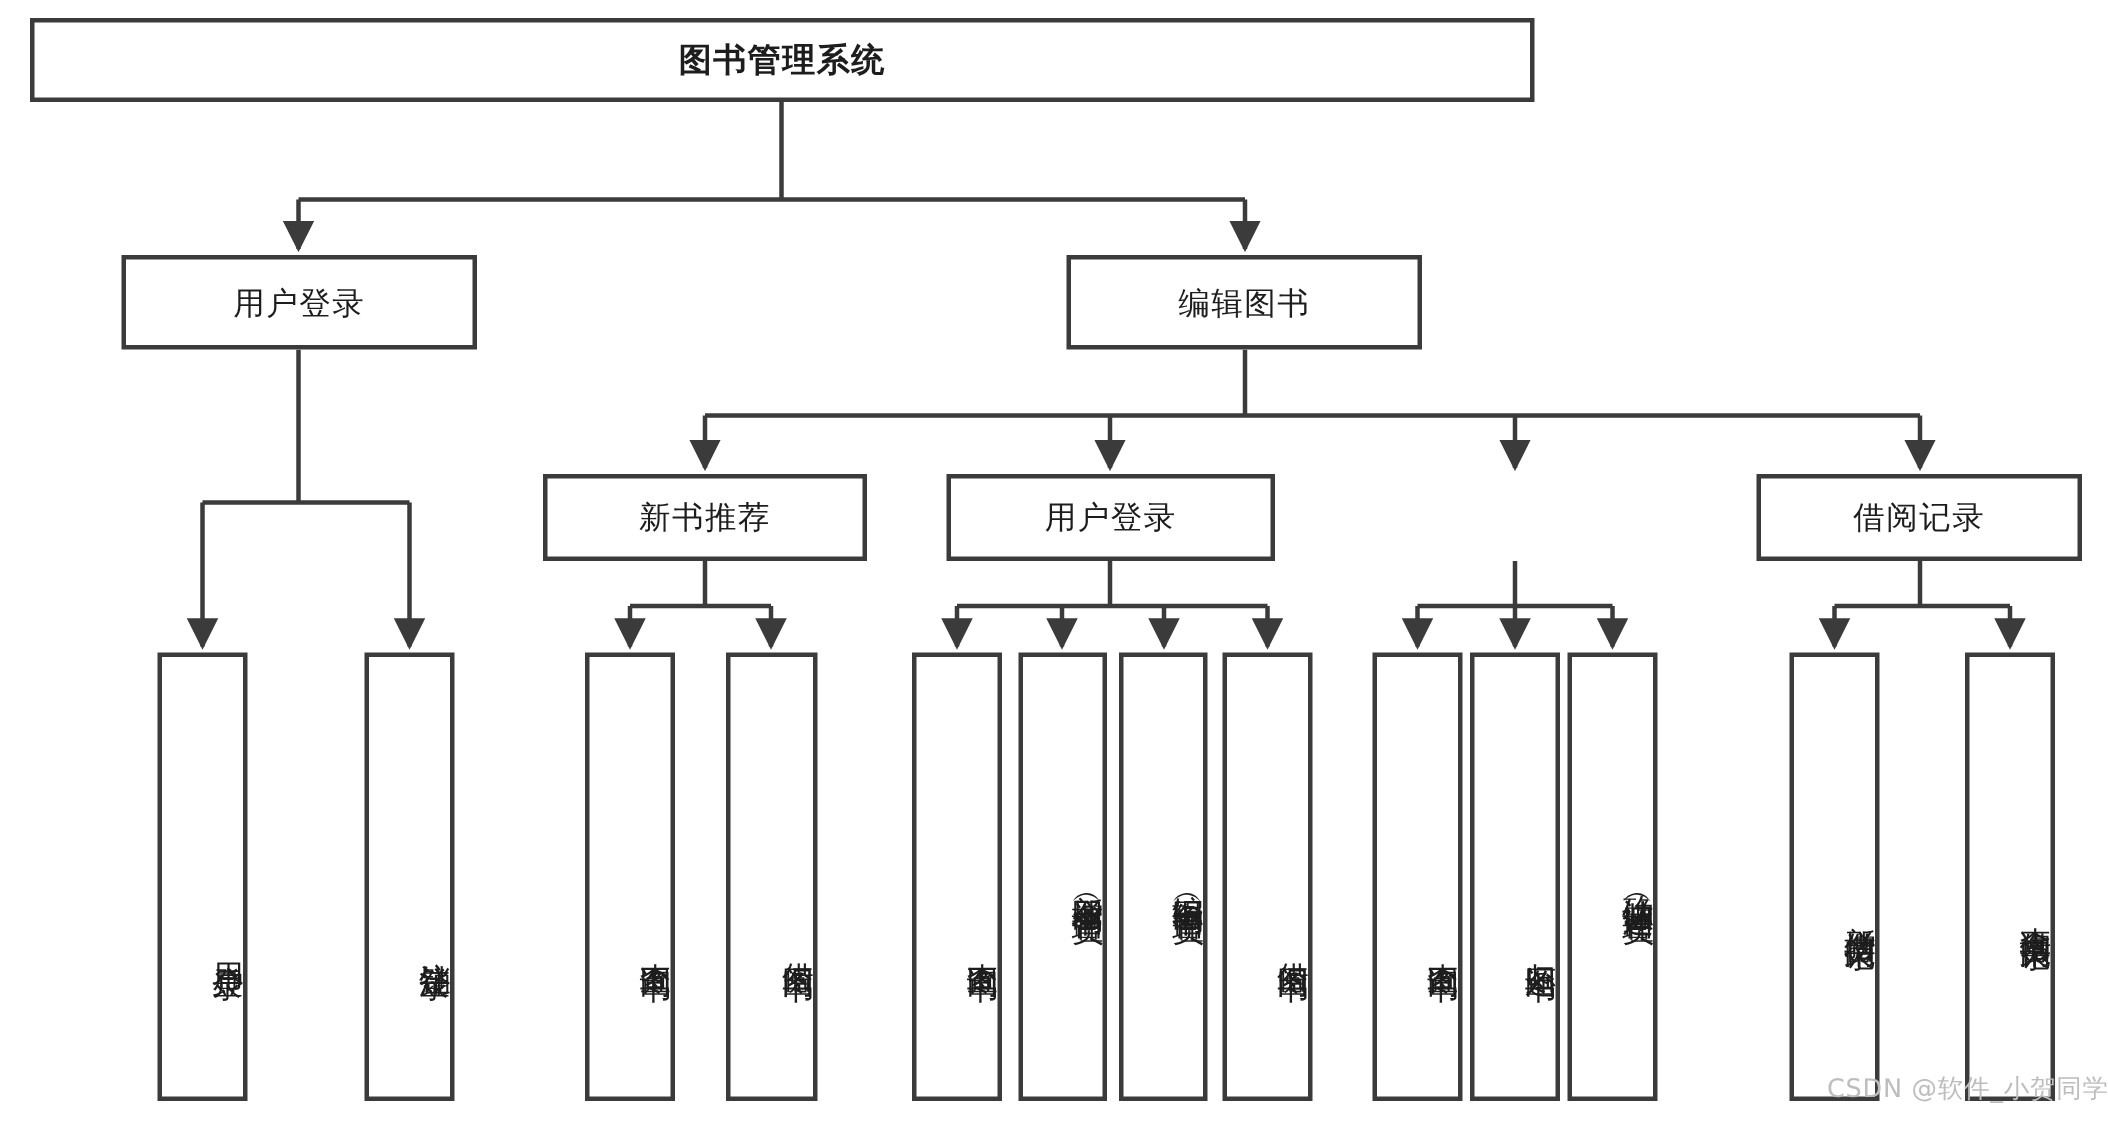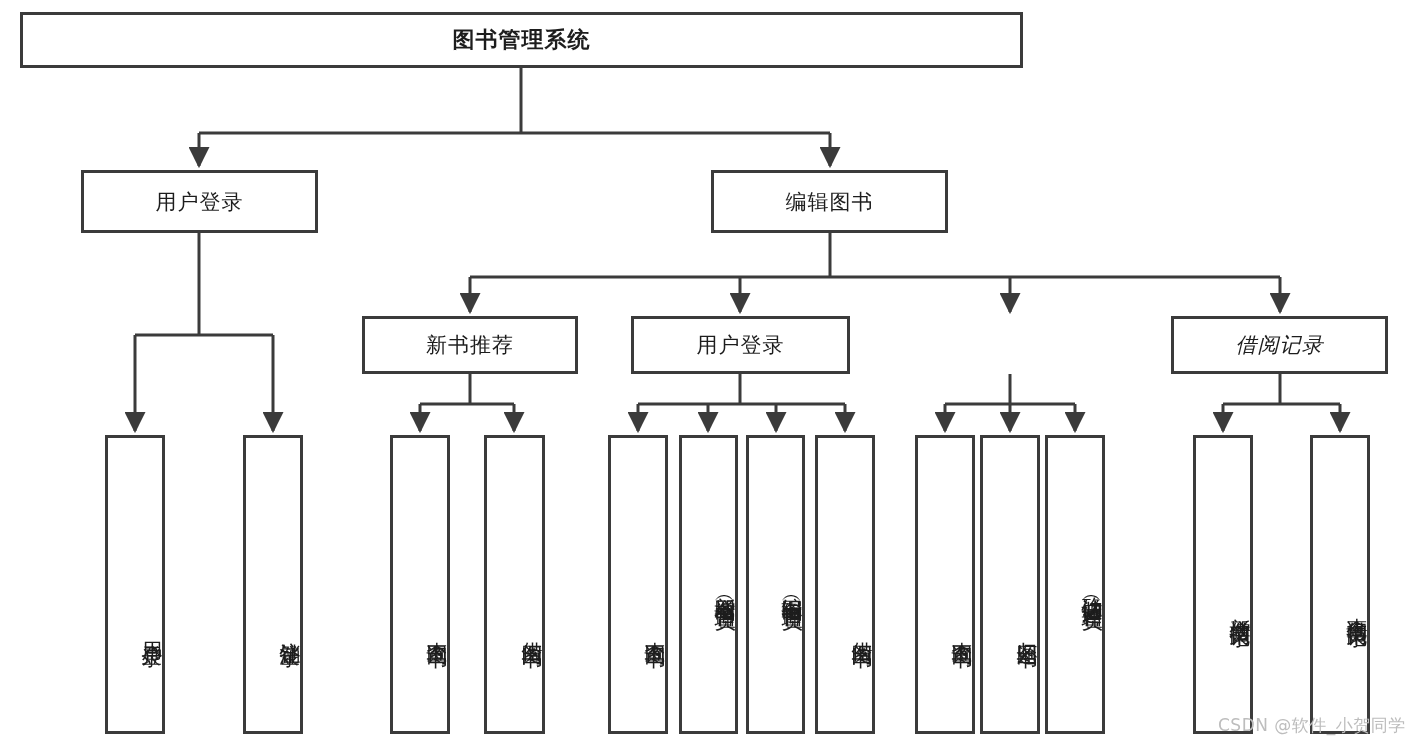--- a/index.html
+++ b/index.html
@@ -114,21 +114,21 @@
   <div class="node horiz" style="left:711px;top:170px;width:237px;height:63px;">
     <span>编辑图书</span>
   </div>
 
   <div class="node horiz" style="left:362px;top:316px;width:216px;height:58px;">
     <span>新书推荐</span>
   </div>
   <div class="node horiz" style="left:631px;top:316px;width:219px;height:58px;">
     <span>用户登录</span>
   </div>
-  <div class="node horiz" style="left:1171px;top:316px;width:217px;height:58px;font-style:italic;">
+  <div class="node horiz" style="left:1171px;top:316px;width:217px;height:58px;">
     <span>借阅记录</span>
   </div>
 
   <div class="node vert" style="left:105px;top:435px;width:60px;height:299px;padding-top:88px;">
     <span>用户登录</span>
   </div>
   <div class="node vert" style="left:243px;top:435px;width:60px;height:299px;padding-top:88px;">
     <span>注销登录</span>
   </div>
 

